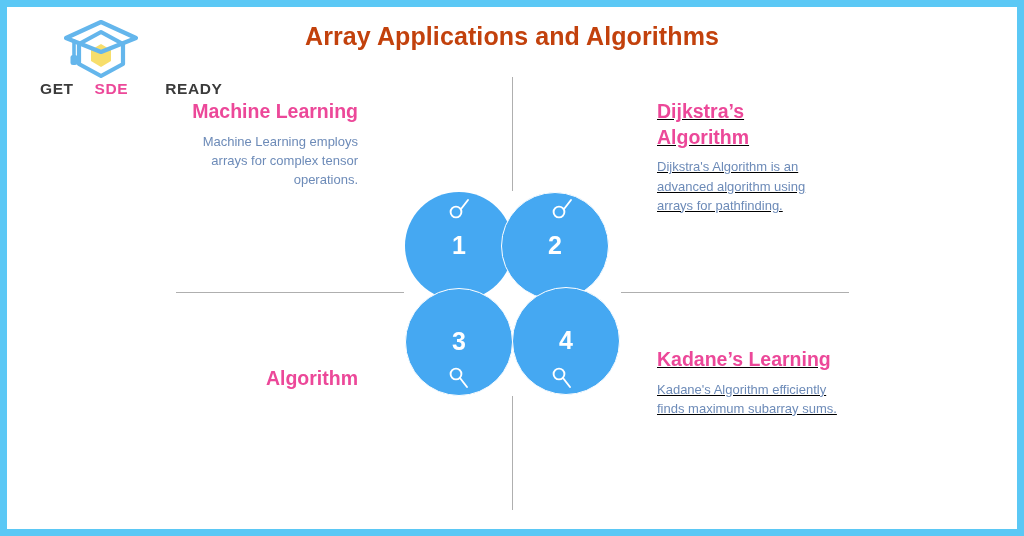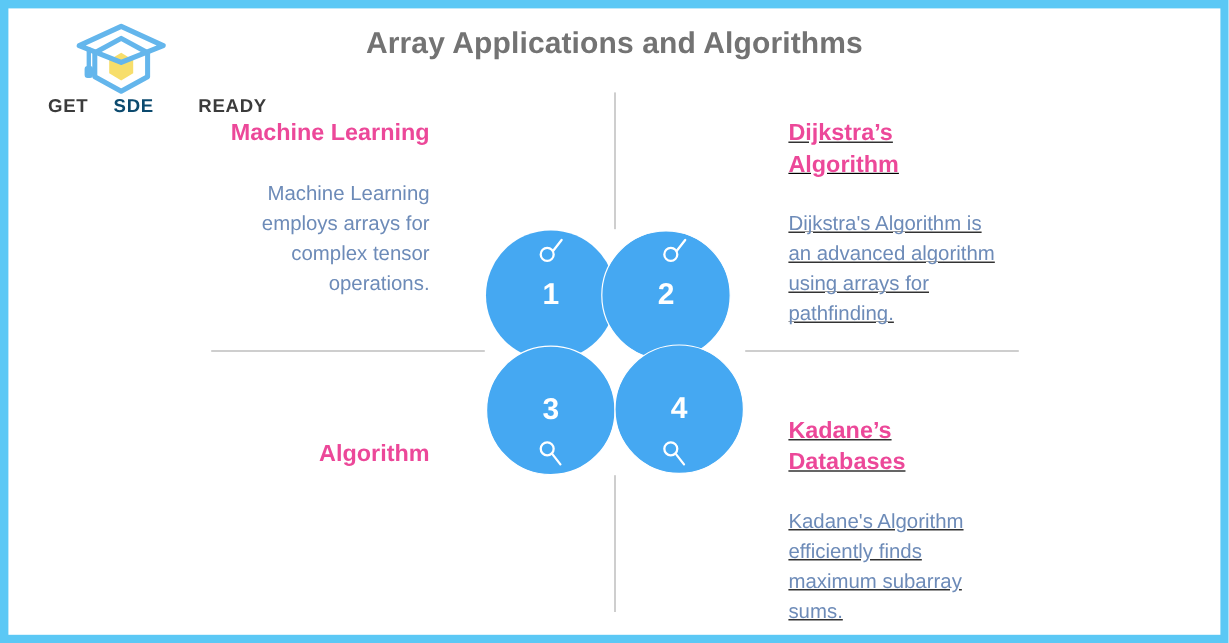--- a/index.html
+++ b/index.html
@@ -57,32 +57,32 @@
     left: 0;
     top: 62px;
     width: 172px;
     text-align: center;
     font-size: 15.5px;
     font-weight: bold;
     letter-spacing: 0.6px;
     white-space: nowrap;
   }
   .lt-dark { color: #3B3B3B; margin-left: 16px; }
-  .lt-blue { color: #0c4a6e; }
+  .lt-blue { color: #ec4899; }
 
   
   .title {
     position: absolute;
     left: 262px;
     top: 22px;
     width: 500px;
     text-align: center;
     font-size: 25px;
     font-weight: bold;
-    color: #737373;
+    color: #c2410c;
     letter-spacing: 0.1px;
   }
 
   
   .div-line {
     position: absolute;
     background: #AFAFAF;
   }
   .div-v { width: 1.4px; }
   .div-h { height: 1.4px; }
@@ -94,22 +94,22 @@
 
   
   .quad { position: absolute; }
   .quad-title {
     font-size: 19.5px;
     font-weight: bold;
     color: #ec4899;
     line-height: 1.32;
   }
   .quad-body {
-    margin-top: 25px;
-    font-size: 17px;
+    margin-top: 7px;
+    font-size: 13px;
     color: #6D8BB8;
     line-height: 1.47;
   }
   .align-right { text-align: right; }
   .align-left  { text-align: left; text-decoration: underline; }
 
   #quad-tl { left: 180px; top: 99px;  width: 178px; }
   #quad-tr { left: 657px; top: 99px;  width: 182px; }
   #quad-bl { left: 180px; top: 366px; width: 178px; }
   #quad-br { left: 657px; top: 347px; width: 182px; }
@@ -204,21 +204,21 @@
   <div class="quad align-left" id="quad-tr">
     <div class="quad-title">Dijkstra’s Algorithm</div>
     <div class="quad-body">Dijkstra's Algorithm is an advanced algorithm using arrays for pathfinding.</div>
   </div>
 
   <div class="quad align-right" id="quad-bl">
     <div class="quad-title">Algorithm</div>
   </div>
 
   <div class="quad align-left" id="quad-br">
-    <div class="quad-title">Kadane’s Databases</div>
+    <div class="quad-title">Kadane’s Learning</div>
     <div class="quad-body">Kadane's Algorithm efficiently finds maximum subarray sums.</div>
   </div>
 
   <div class="cluster">
 
     <div class="circ" id="circ-1">
       <div class="circ-num">1</div>
     </div>
     <div class="circ" id="circ-2">
       <div class="circ-num">2</div>

